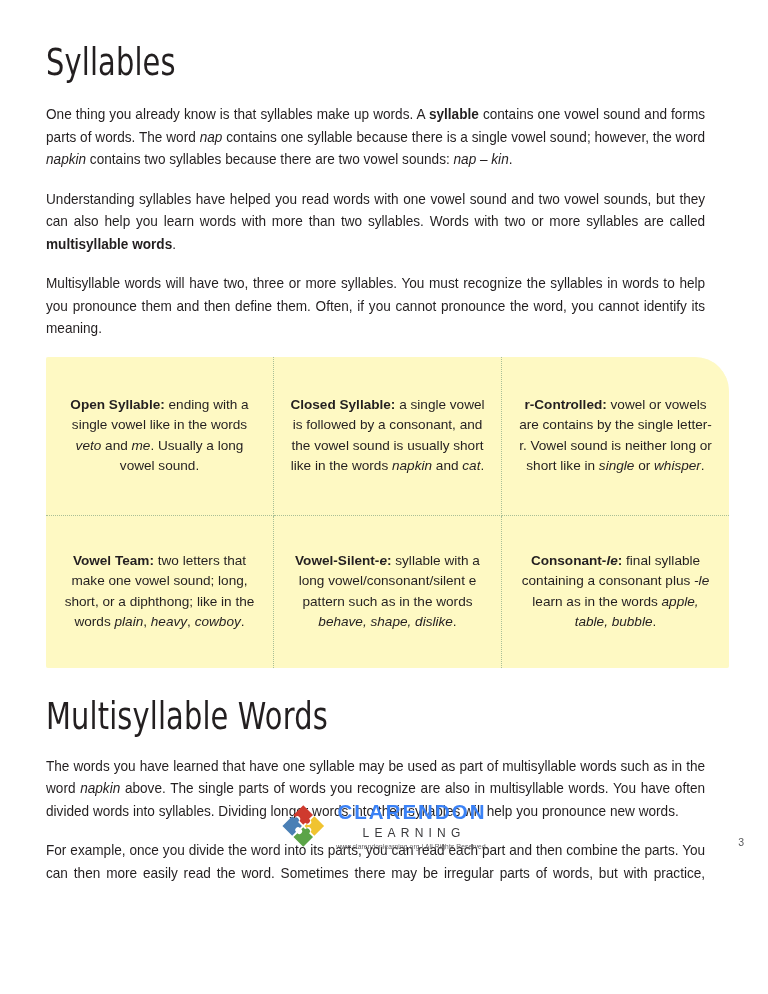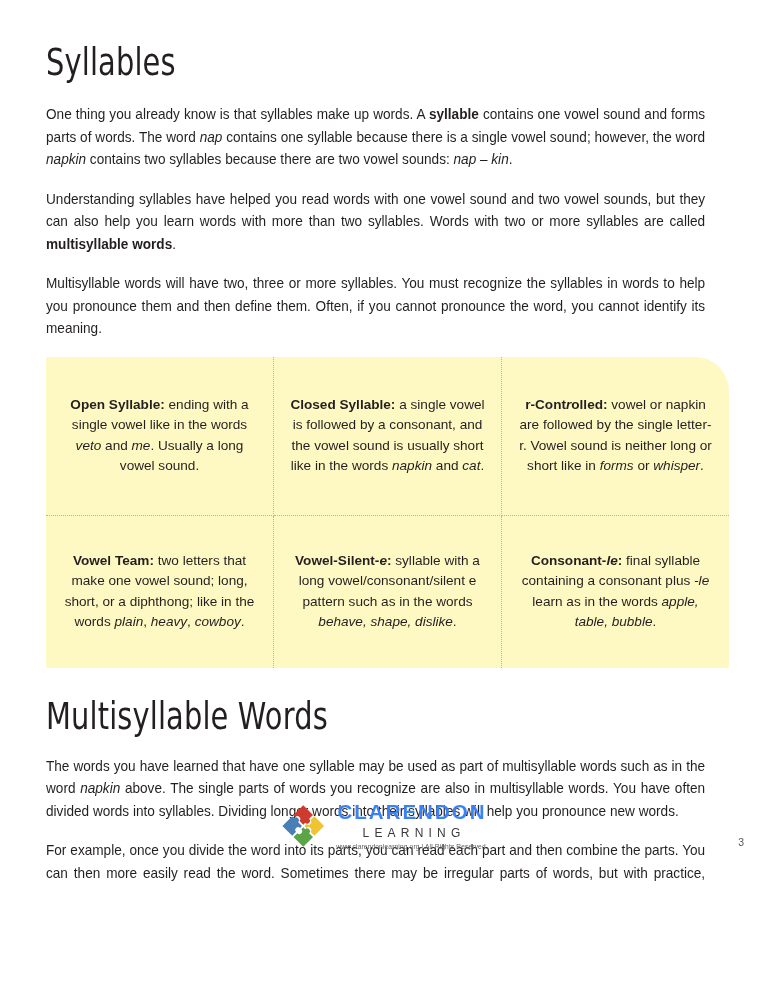--- a/index.html
+++ b/index.html
@@ -180,21 +180,21 @@
 
     <p class="body">Multisyllable words will have two, three or more syllables.  You must recognize the syllables in words to help you pronounce them and then define them.  Often, if you cannot pronounce the word, you cannot identify its meaning.</p>
 
 
     <div class="kinds-shape">
       <table class="kinds">
         <tbody>
           <tr>
             <td><span class="b">Open Syllable:</span><span>  ending with a single vowel like in the words </span><span class="i">veto</span><span> and </span><span class="i">me</span><span>.  Usually a long vowel sound.</span></td>
             <td><span class="b">Closed Syllable:</span><span>  a single vowel is followed by a consonant, and the vowel sound is usually short like in the words </span><span class="i">napkin</span><span> and </span><span class="i">cat</span><span>.</span></td>
-            <td><span class="b">r-Cont<span class="i">r</span>olled:</span><span>  vowel or napkin are followed by the single letter-r. Vowel sound is neither long or short like in </span><span class="i">forms</span><span> or </span><span class="i">whisper</span><span>.</span></td>
+            <td><span class="b">r-Cont<span class="i">r</span>olled:</span><span>  vowel or vowels are contains by the single letter-r. Vowel sound is neither long or short like in </span><span class="i">single</span><span> or </span><span class="i">whisper</span><span>.</span></td>
           </tr>
           <tr>
             <td><span class="b">Vowel Team:</span><span>  two letters that make one vowel sound; long, short, or a diphthong; like in the words </span><span class="i">plain</span><span>, </span><span class="i">heavy</span><span>, </span><span class="i">cowboy</span><span>.</span></td>
             <td><span class="b">Vowel-Silent-<span class="i">e</span>:</span><span>  syllable with a long vowel/consonant/silent e pattern such as in the words </span><span class="i">behave, shape, dislike</span><span>.</span></td>
             <td><span class="b">Consonant-<span class="i">le</span>:</span><span>  final syllable containing a consonant plus </span><span class="i">-le</span><span> learn as in the words </span><span class="i">apple, table, bubble</span><span>.</span></td>
           </tr>
         </tbody>
       </table>
     </div>
 

